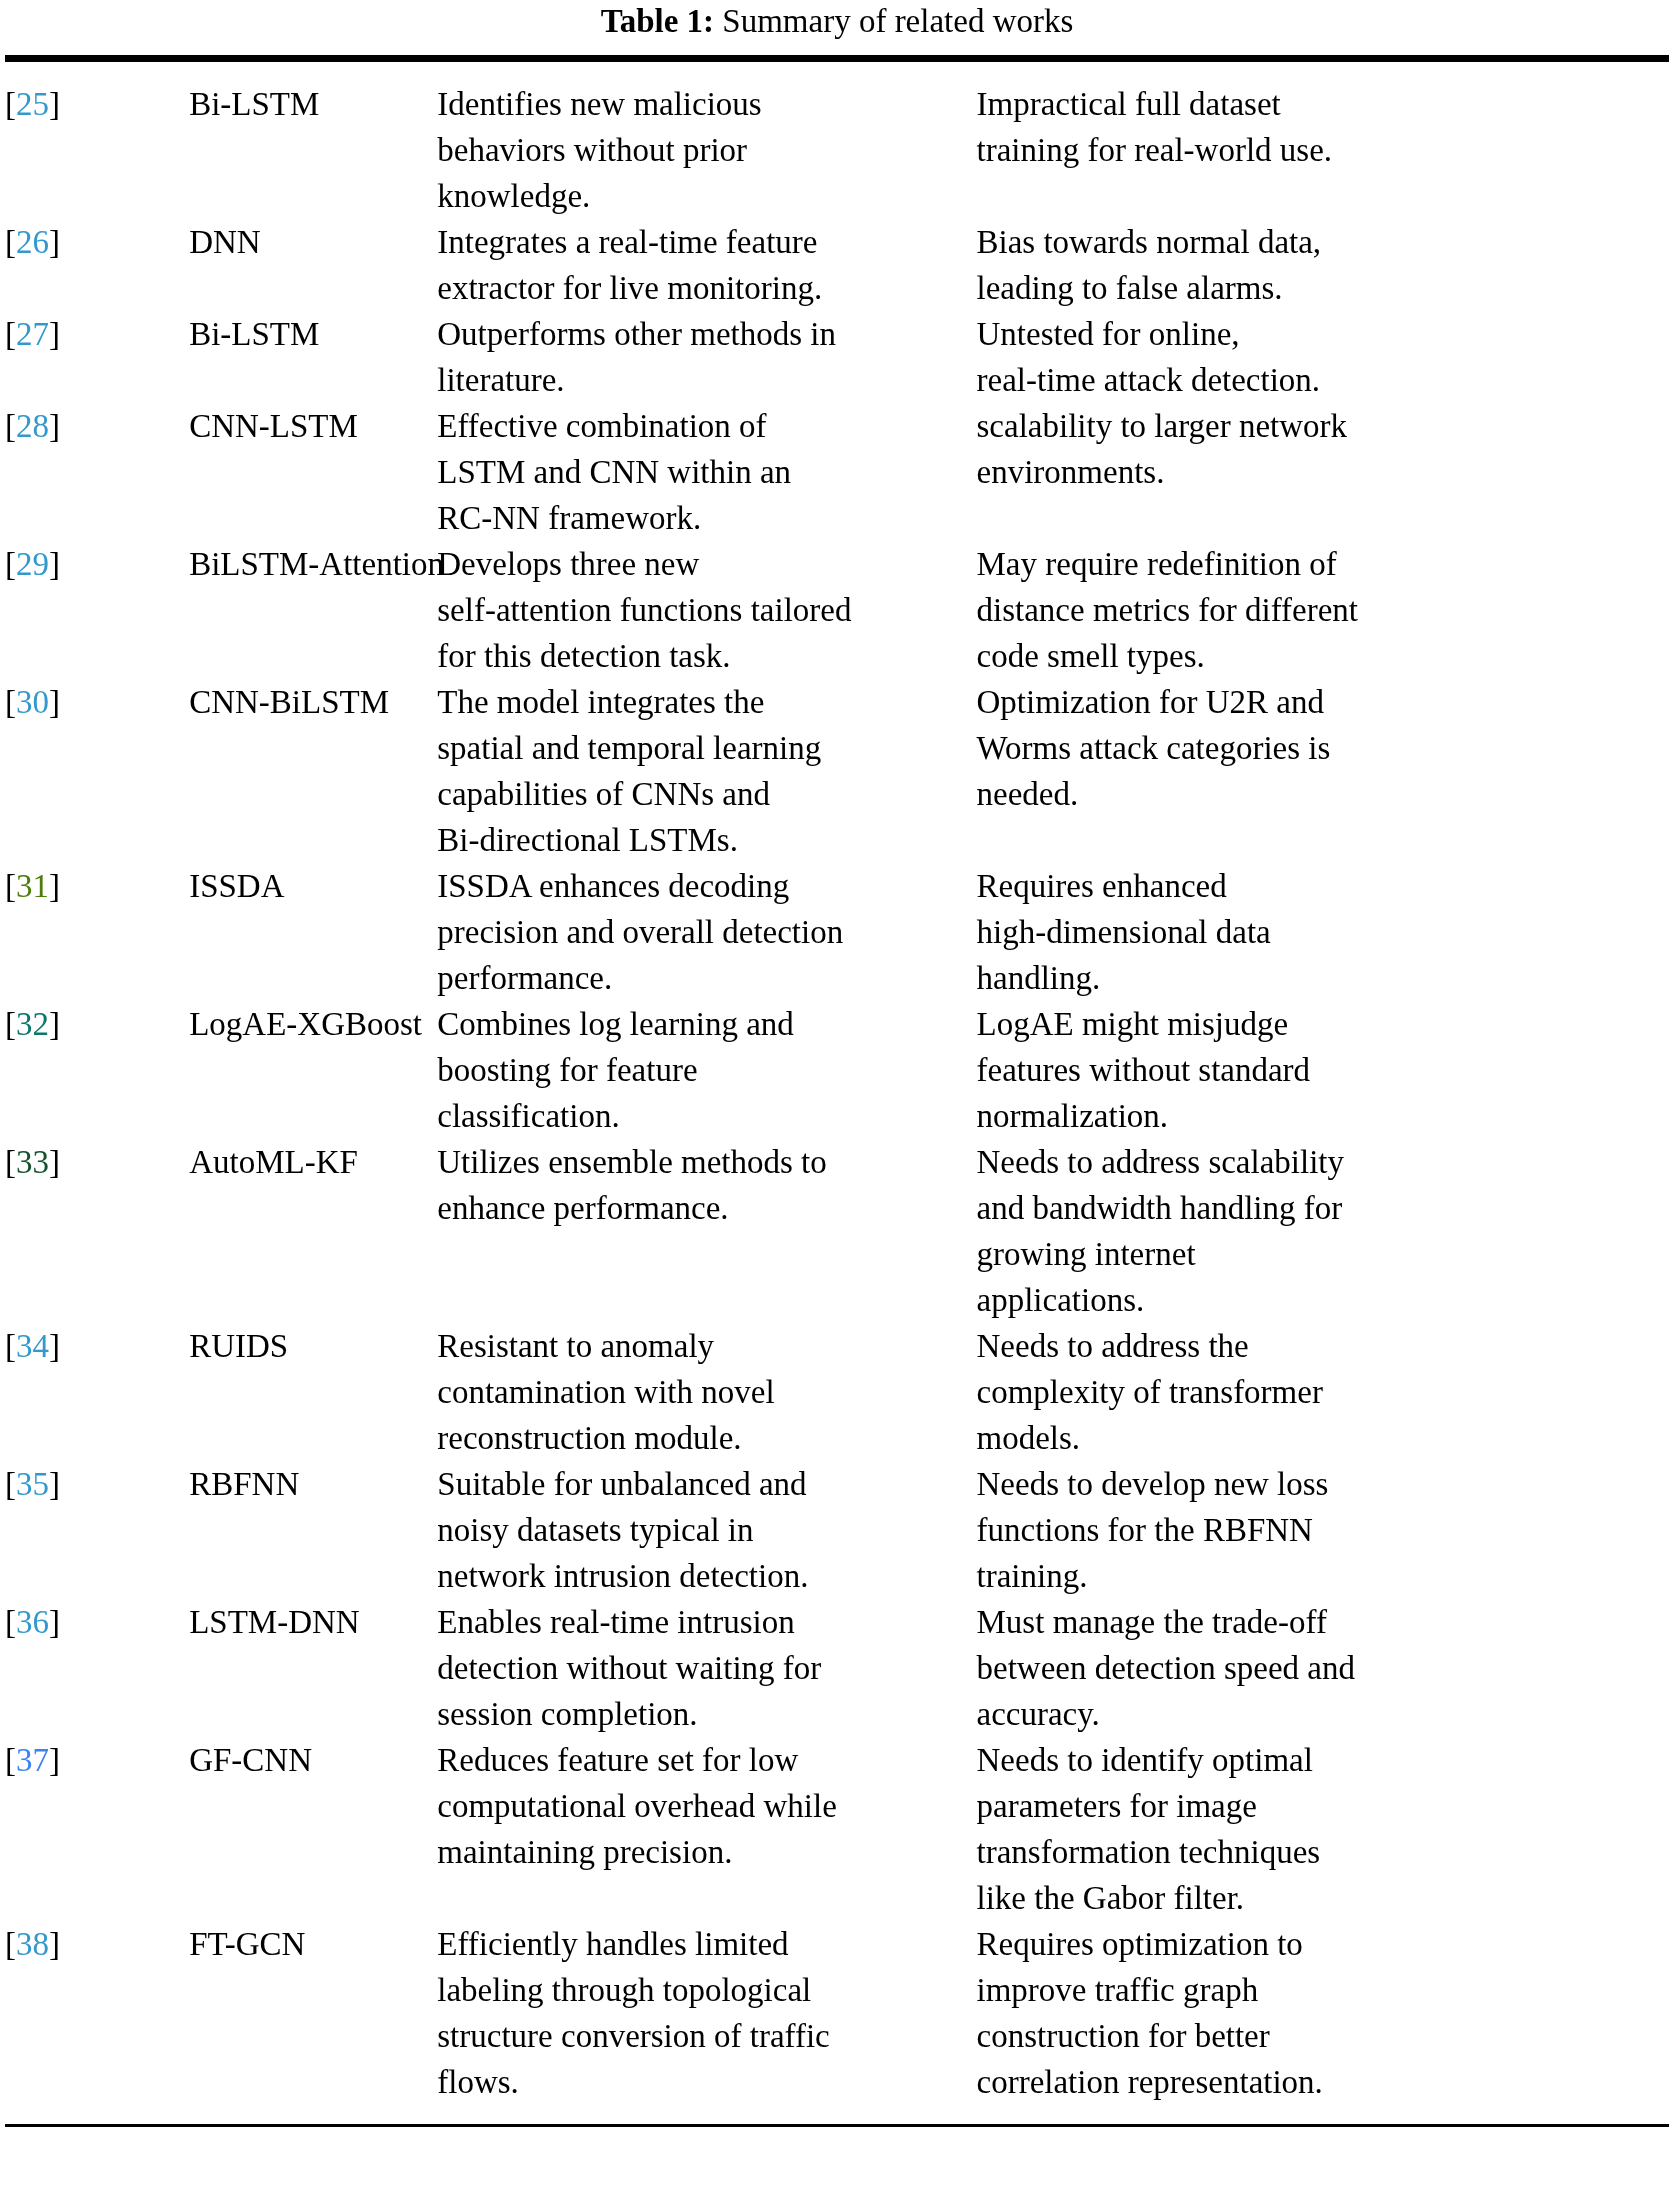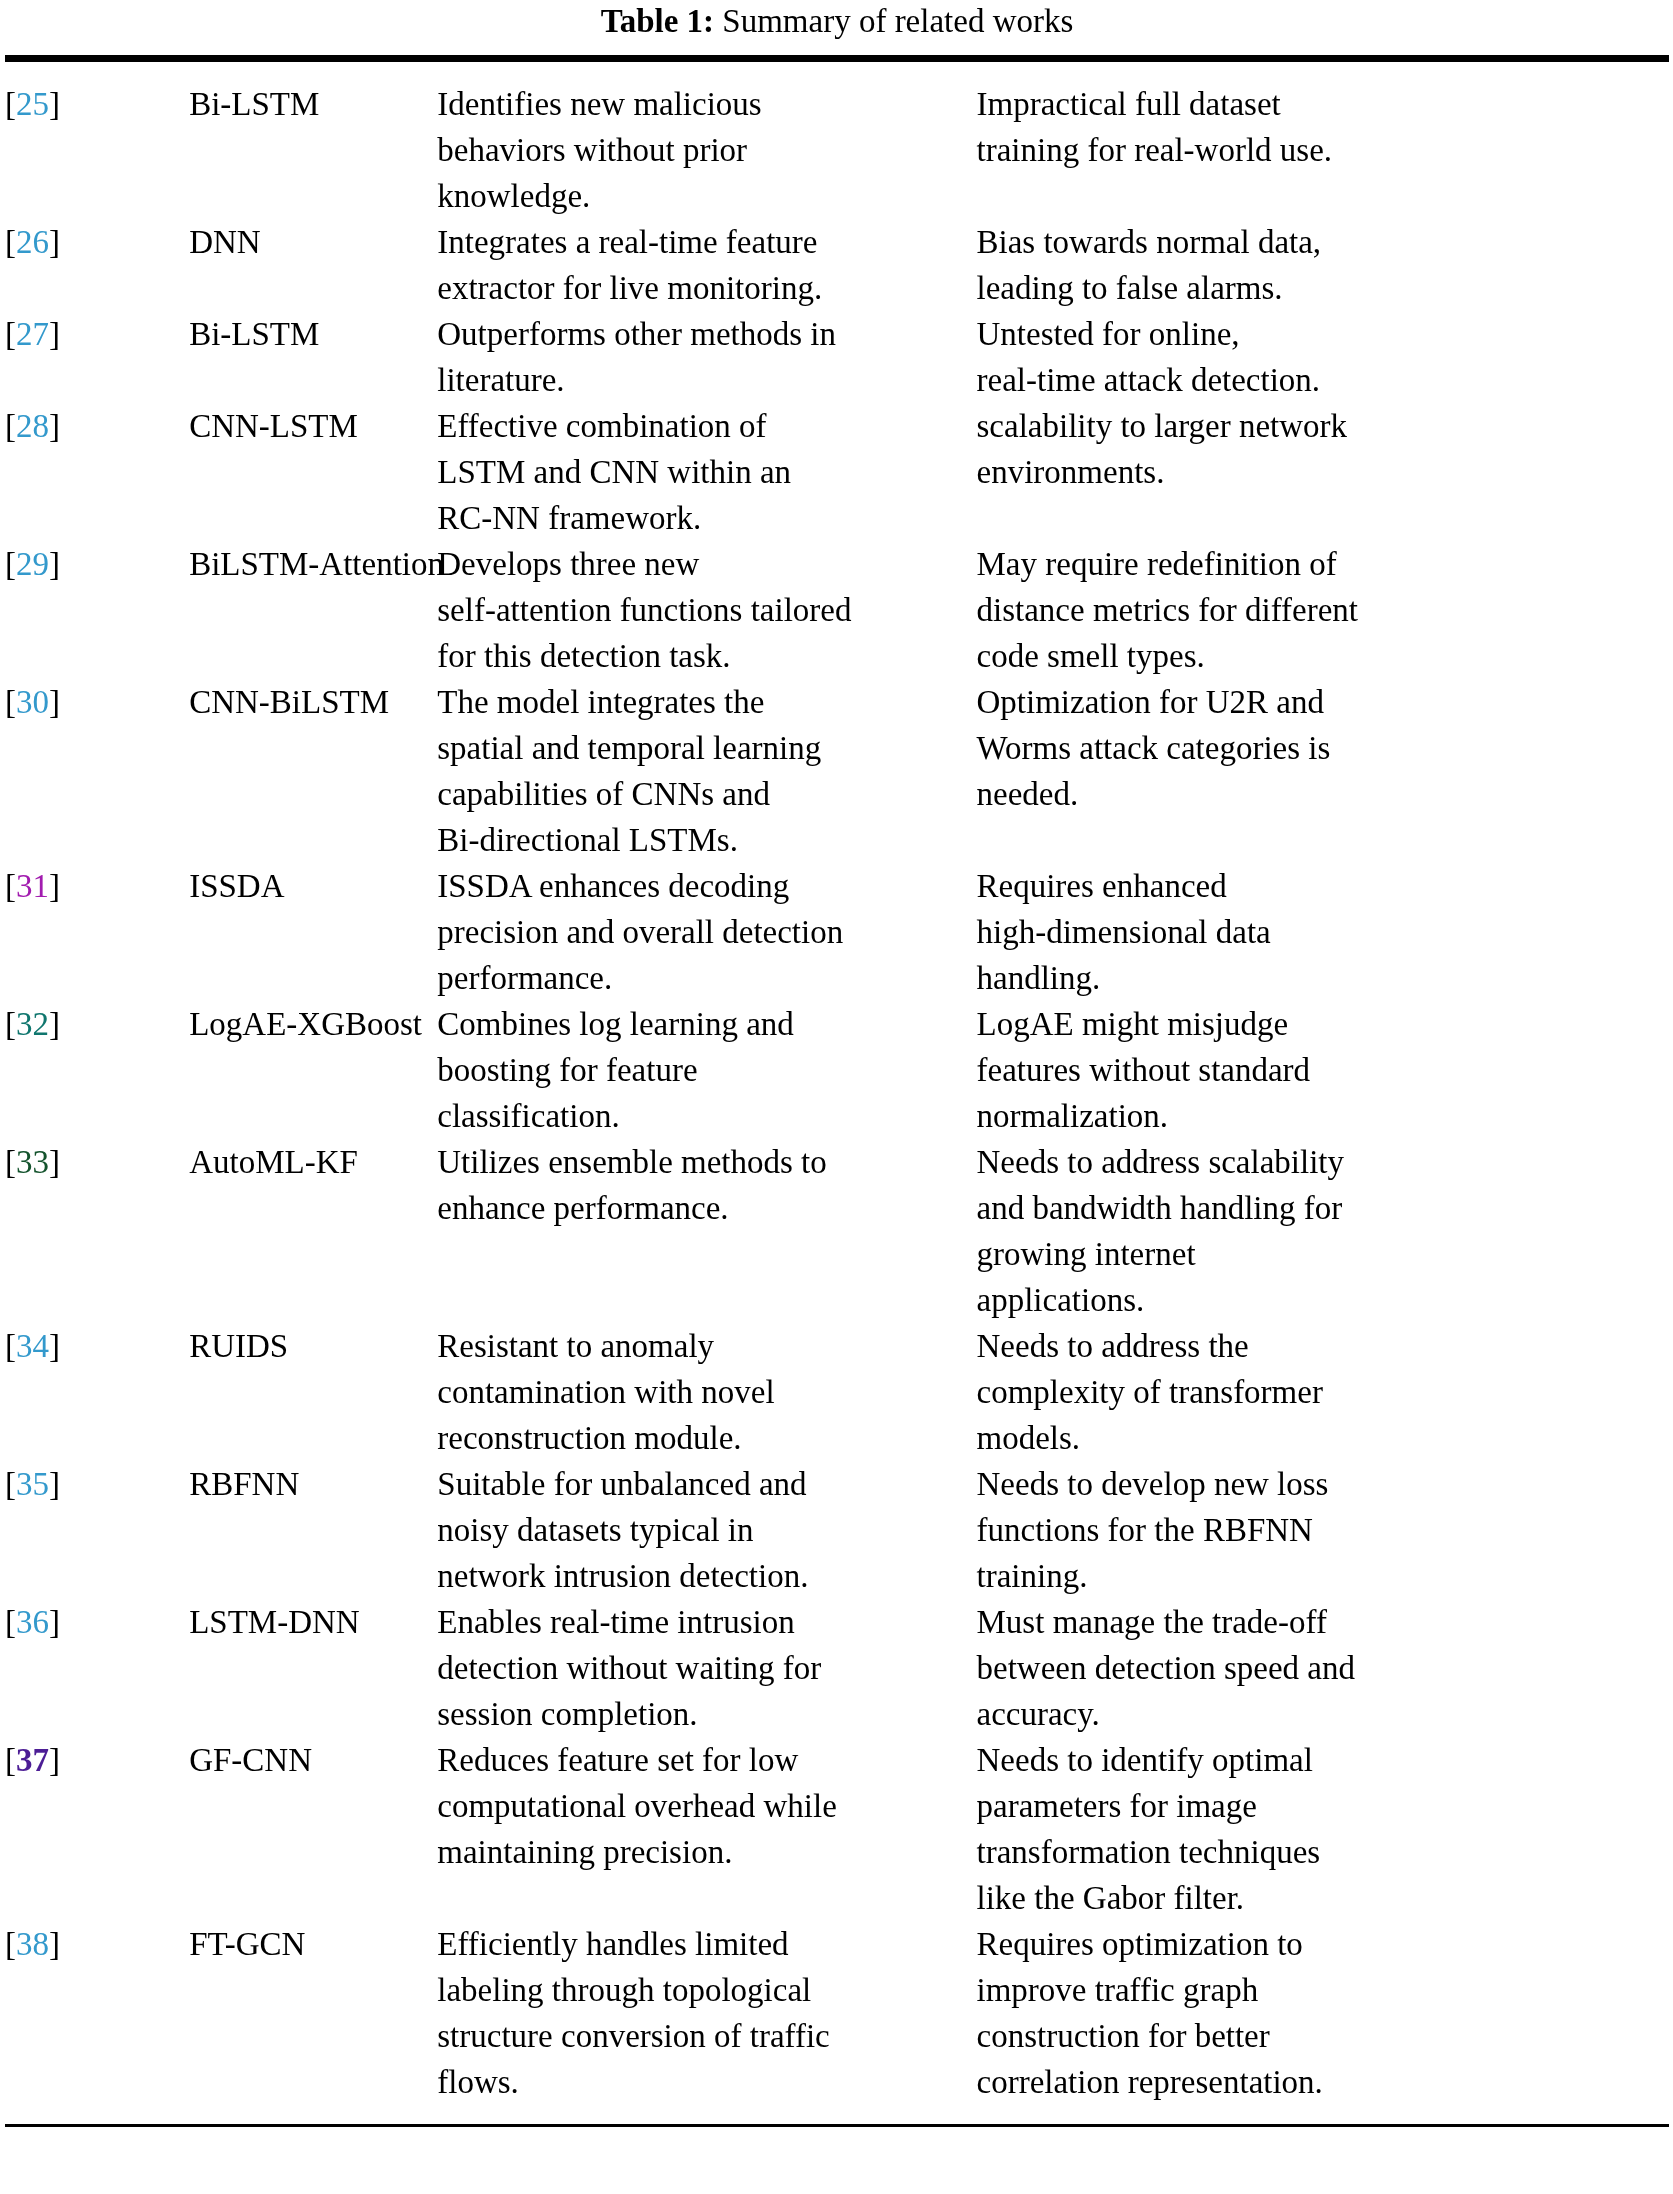--- a/index.html
+++ b/index.html
@@ -195,21 +195,21 @@
             <span class="ln">capabilities of CNNs and</span>
             <span class="ln">Bi-directional LSTMs.</span>
           </td>
           <td class="cell-lines">
             <span class="ln">Optimization for U2R and</span>
             <span class="ln">Worms attack categories is</span>
             <span class="ln">needed.</span>
           </td>
         </tr>
         <tr>
-          <td><span class="ref"><span class="brk">[</span><span class="cite-num" style="color: #a21caf; text-align: center;">31</span><span class="brk">]</span></span></td>
+          <td><span class="ref"><span class="brk">[</span><span class="cite-num" style="color: #4d7c0f; text-align: center;">31</span><span class="brk">]</span></span></td>
           <td><span class="method">ISSDA</span></td>
           <td class="cell-lines">
             <span class="ln">ISSDA enhances decoding</span>
             <span class="ln">precision and overall detection</span>
             <span class="ln">performance.</span>
           </td>
           <td class="cell-lines">
             <span class="ln">Requires enhanced</span>
             <span class="ln">high-dimensional data</span>
             <span class="ln">handling.</span>
@@ -279,21 +279,21 @@
             <span class="ln">detection without waiting for</span>
             <span class="ln">session completion.</span>
           </td>
           <td class="cell-lines">
             <span class="ln">Must manage the trade-off</span>
             <span class="ln">between detection speed and</span>
             <span class="ln">accuracy.</span>
           </td>
         </tr>
         <tr>
-          <td><span class="ref"><span class="brk">[</span><span class="cite-num" style="color: #4c1d95; font-weight: bold;">37</span><span class="brk">]</span></span></td>
+          <td><span class="ref"><span class="brk">[</span><span class="cite-num" style="color: #3b82f6;">37</span><span class="brk">]</span></span></td>
           <td><span class="method">GF-CNN</span></td>
           <td class="cell-lines">
             <span class="ln">Reduces feature set for low</span>
             <span class="ln">computational overhead while</span>
             <span class="ln">maintaining precision.</span>
           </td>
           <td class="cell-lines">
             <span class="ln">Needs to identify optimal</span>
             <span class="ln">parameters for image</span>
             <span class="ln">transformation techniques</span>

